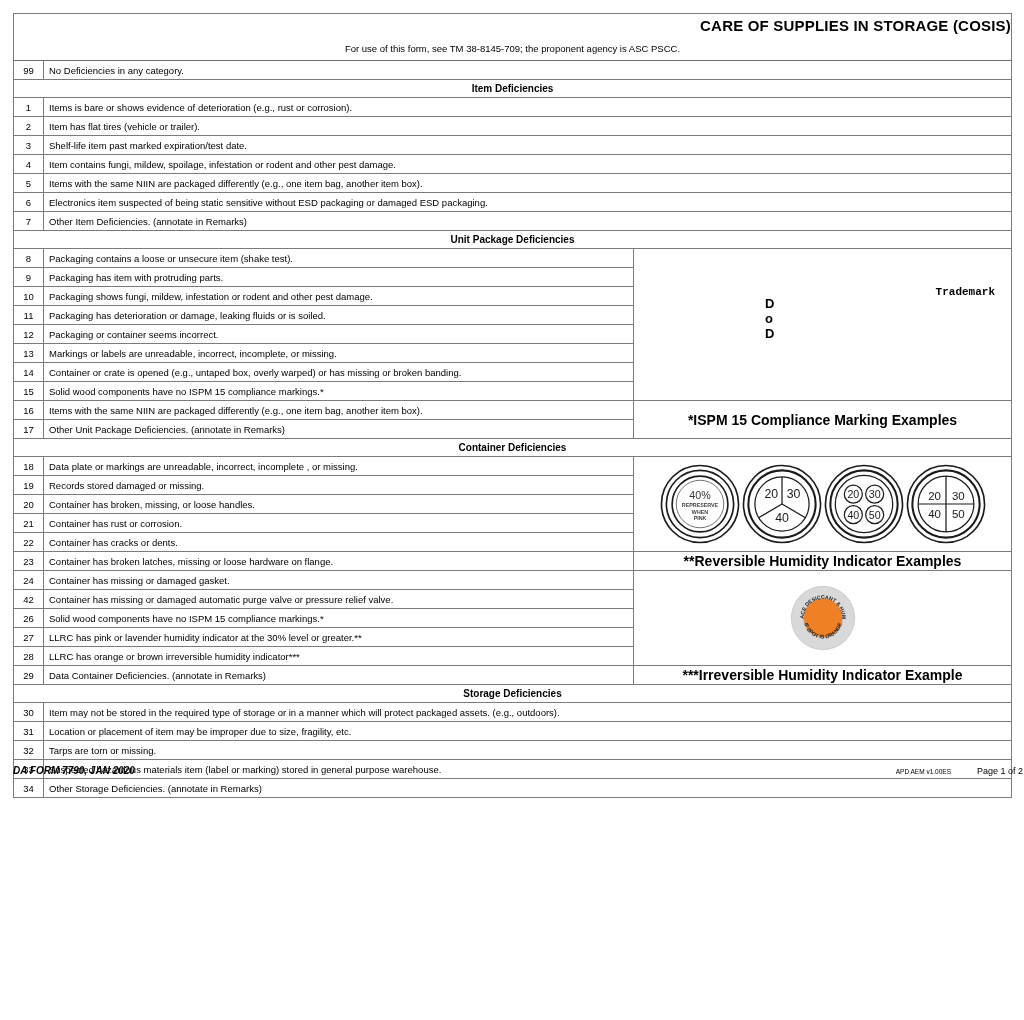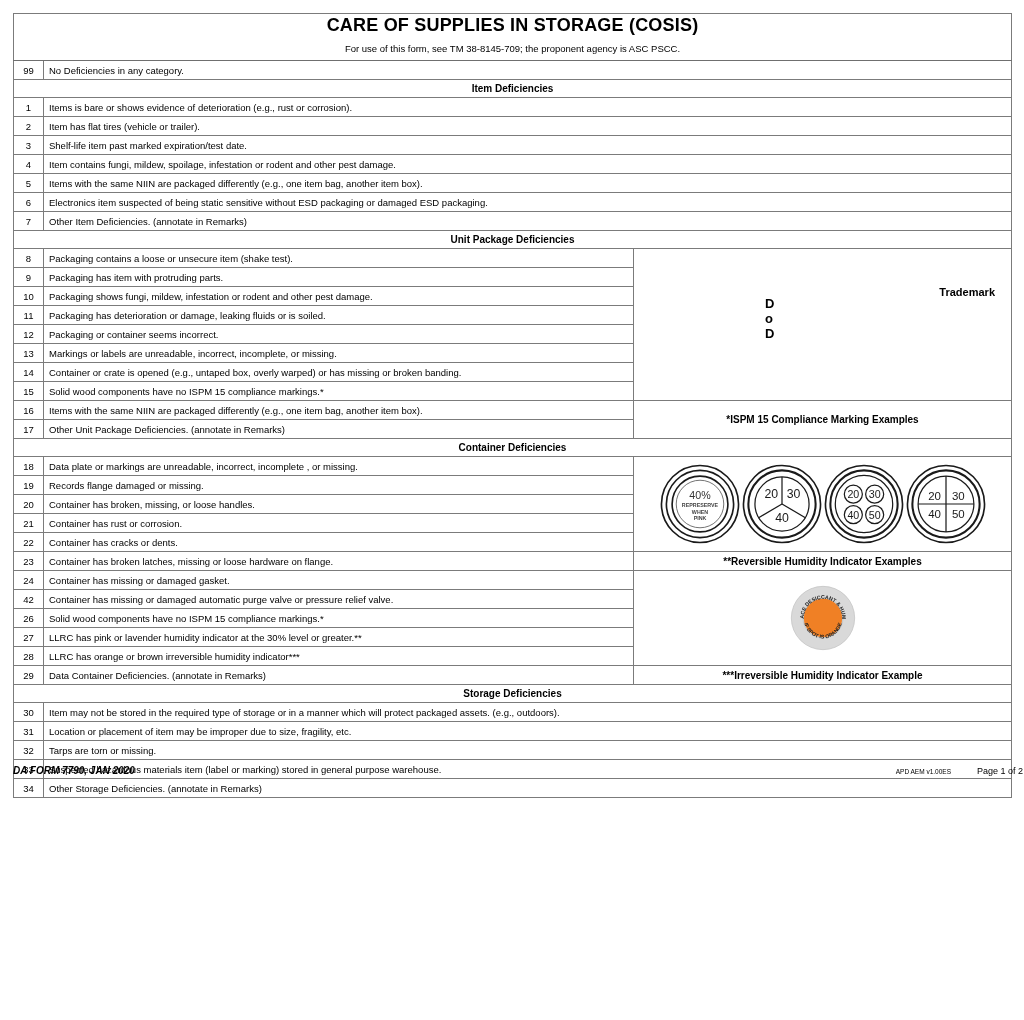--- a/index.html
+++ b/index.html
@@ -38,24 +38,25 @@
   }
 
   
   .title-cell {
     height: 36px;
     text-align: center;
     padding: 4px 0 5px 0 !important;
     border-bottom: 1px solid #6f6f6f !important;
   }
   .title-main {
-    font-size: 18px;
+    font-size: 15px;
     font-weight: bold;
     letter-spacing: 0.2px;
     line-height: 15px;
+    text-align: right;
   }
   .title-sub {
     font-size: 9.5px;
     line-height: 13px;
     margin-top: 9px;
   }
 
   
   .section-cell {
     height: 17px;
@@ -81,21 +82,21 @@
 
   
   .panel-cell {
     vertical-align: middle;
     text-align: center;
     padding: 0 !important;
   }
   .panel-caption-cell {
     height: 17px;
     text-align: center;
-    font-size: 10px;
+    font-size: 14px;
     font-weight: bold;
   }
 
   
   .ispm-panel {
     position: relative;
     height: 100%;
     min-height: 130px;
   }
   .ispm-dod {
@@ -106,20 +107,21 @@
     font-weight: bold;
     line-height: 15px;
     text-align: left;
   }
   .ispm-trademark {
     position: absolute;
     right: 16px;
     top: 26px;
     font-size: 11px;
     font-weight: bold;
+    font-family: Liberation Mono, monospace;
   }
 
   
   .hum-row {
     display: flex;
     align-items: center;
     justify-content: center;
     height: 100%;
     padding: 0 6px;
   }
@@ -330,21 +332,21 @@
               <text x="65" y="45" text-anchor="middle" font-family="Liberation Sans, sans-serif" font-size="14" fill="#1a1a1a">30</text>
               <text x="36" y="67" text-anchor="middle" font-family="Liberation Sans, sans-serif" font-size="14" fill="#1a1a1a">40</text>
               <text x="65" y="67" text-anchor="middle" font-family="Liberation Sans, sans-serif" font-size="14" fill="#1a1a1a">50</text>
             </svg>
 
           </div>
         </td>
       </tr>
       <tr>
           <td class="num-cell">19</td>
-          <td class="desc-cell">Records flange damaged or missing.</td>
+          <td class="desc-cell">Records stored damaged or missing.</td>
         </tr>
       <tr>
           <td class="num-cell">20</td>
           <td class="desc-cell">Container has broken, missing, or loose handles.</td>
         </tr>
       <tr>
           <td class="num-cell">21</td>
           <td class="desc-cell">Container has rust or corrosion.</td>
         </tr>
       <tr>

